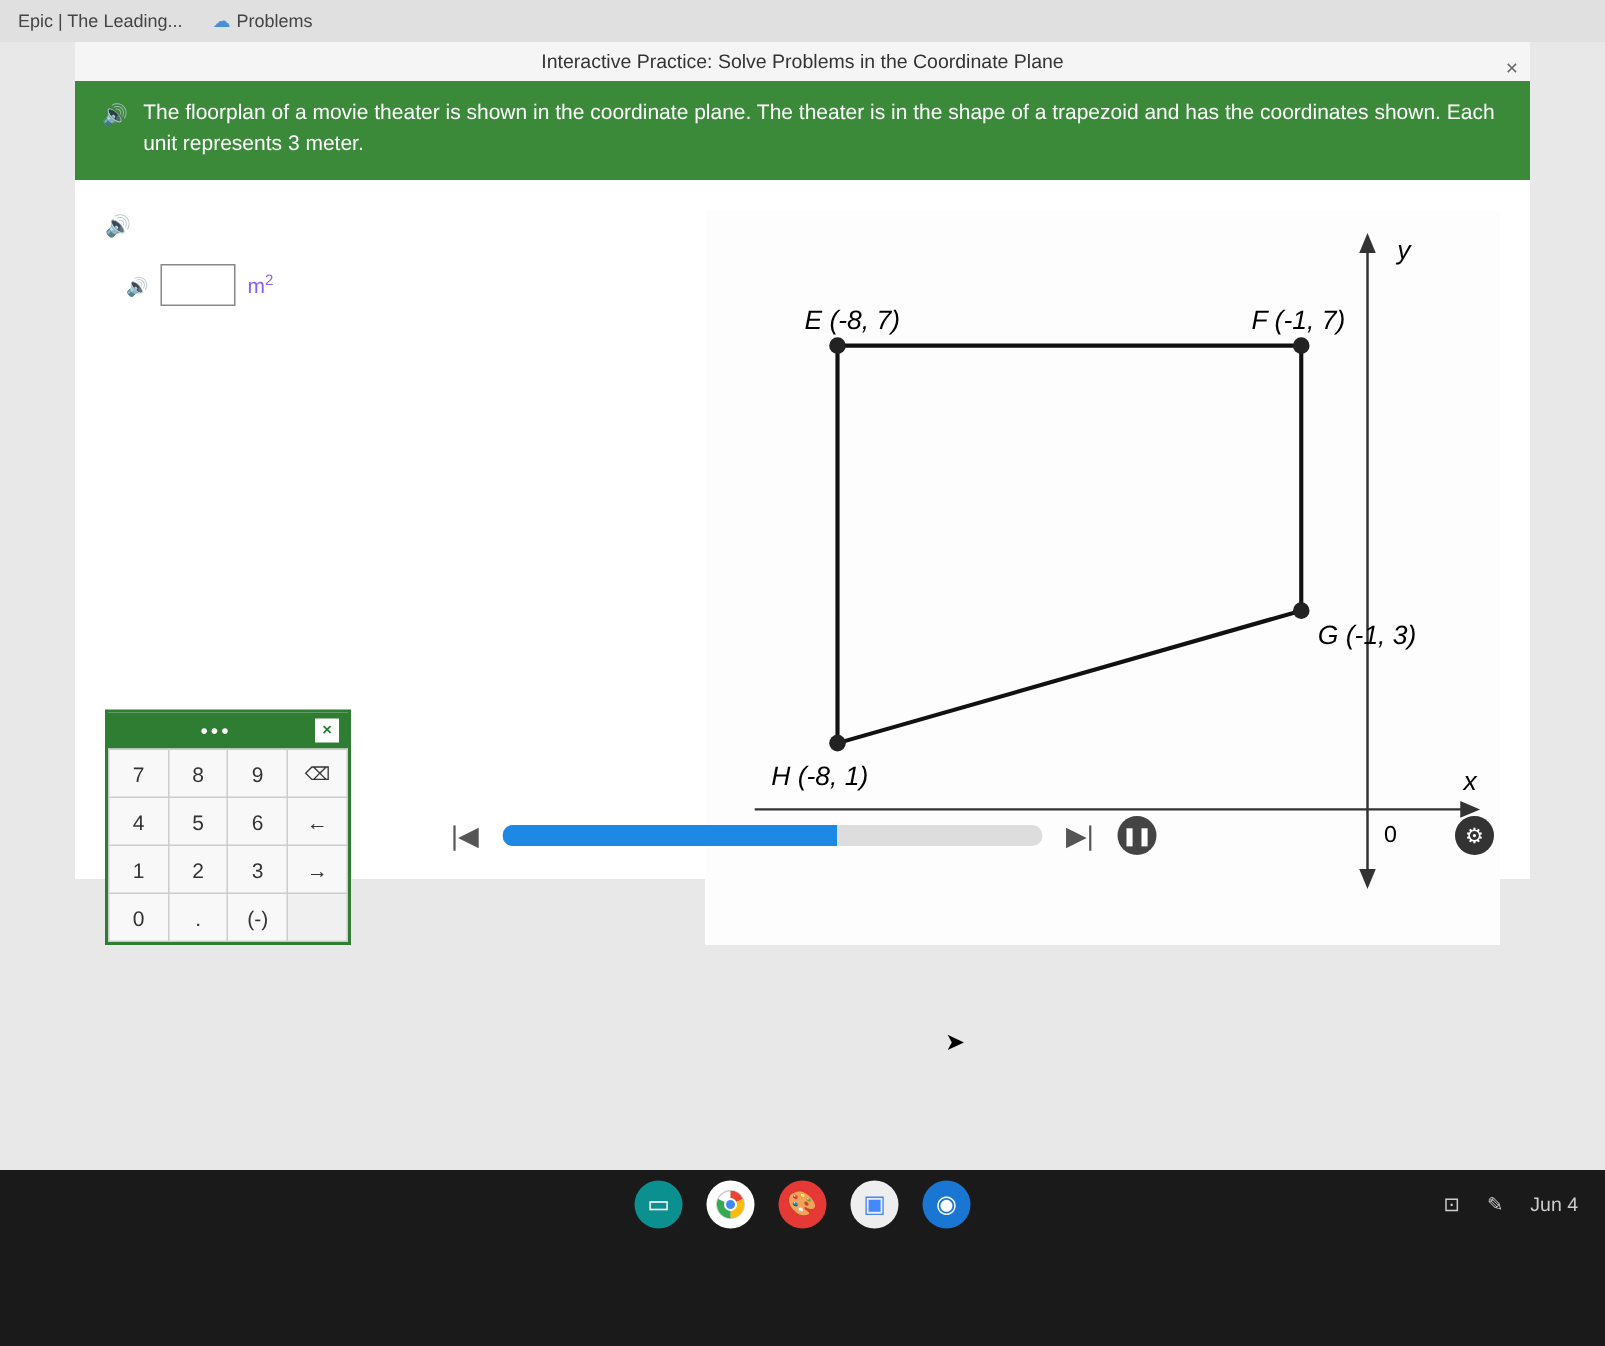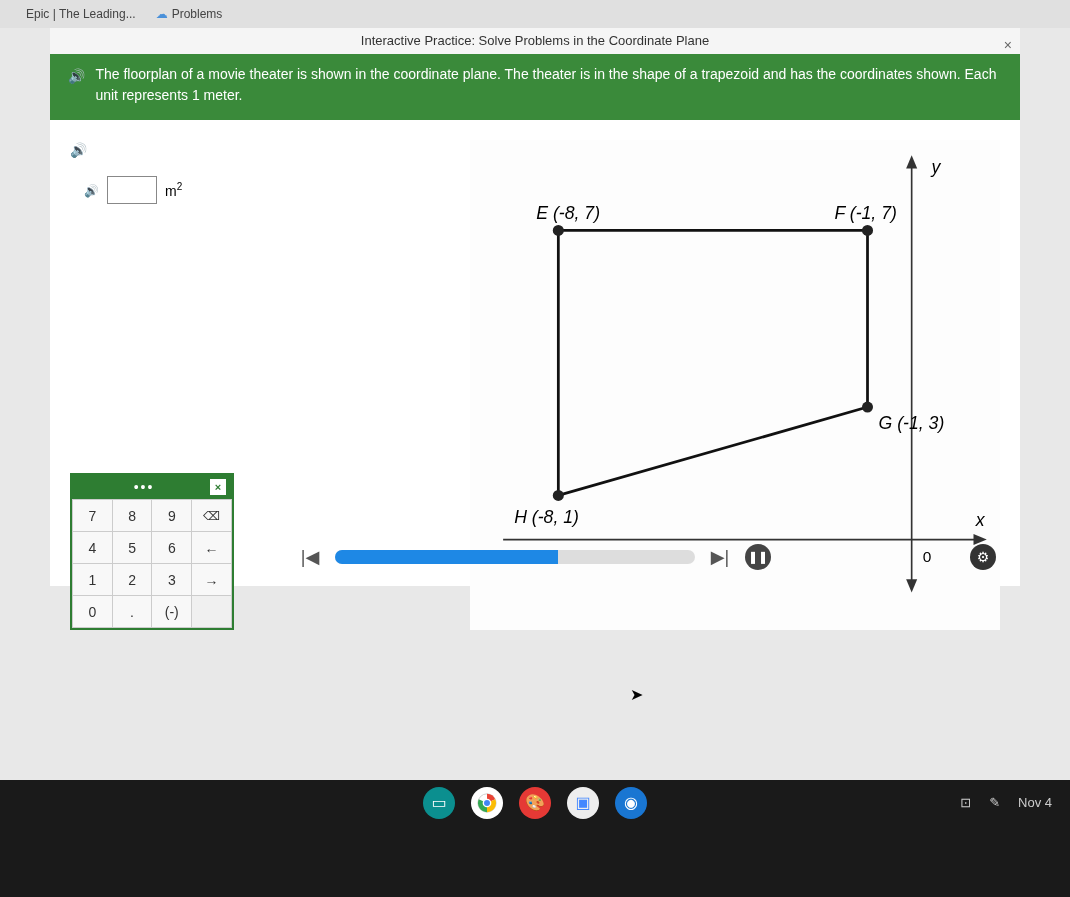--- a/index.html
+++ b/index.html
@@ -27,21 +27,21 @@
     justify-content: space-between;
   }
   .addr { flex: 1; }
   .browser-icons { display:flex; gap:12px; align-items:center; }
   .browser-icons span { font-size:14px; }
   .bookmarks {
     height: 28px;
     background: #e0e0e0;
     display: flex;
     align-items: center;
-    padding: 0 26px;
+    padding: 0 12px;
     font-size: 12px;
     color: #444;
     gap: 20px;
   }
   .bookmarks .bk { display:flex; align-items:center; gap:4px; }
   .cloud-icon { color:#4a90d9; }
   .content-wrap {
     margin: 0 50px;
     background: #fff;
     height: 558px;
@@ -93,21 +93,21 @@
     display:flex; gap:8px; align-items:center;
   }
   .answer-row { display:flex; align-items:center; gap:8px; margin-left:14px;}
   .answer-box {
     width: 50px; height: 28px;
     border: 1px solid #888;
     background:#fff;
     font-size:14px;
     text-align:center;
   }
-  .unit { font-size:14px; color:#000000;text-align:right; }
+  .unit { font-size:14px; color:#8b5cf6;text-align:right; }
   .unit sup { font-size:10px; }
   .keypad {
     position:absolute;
     bottom: 0; left: 0;
     width: 164px;
     border: 2px solid #2e7d32;
     background:#fff;
     font-size:14px;
   }
   .keypad-header {
@@ -225,21 +225,21 @@
     </div>
   </div>
 
   <div class="content-wrap">
     <div class="title-bar">
       <span>Interactive Practice: Solve Problems in the Coordinate Plane</span>
       <span class="close-x">×</span>
     </div>
     <div class="green-bar">
       <span class="sound-icon">🔊</span>
-      <span>The floorplan of a movie theater is shown in the coordinate plane. The theater is in the shape of a trapezoid and has the coordinates shown. Each unit represents 1 meter.</span>
+      <span>The floorplan of a movie theater is shown in the coordinate plane. The theater is in the shape of a trapezoid and has the coordinates shown. Each unit represents 3 meter.</span>
     </div>
 
     <div class="main-area">
       <div class="left-col">
         <div class="question">
           <span class="sound-icon" style="color:#555">🔊</span>
         </div>
         <div class="answer-row">
           <span class="sound-icon" style="color:#555;font-size:12px">🔊</span>
           <input class="answer-box" value="" style="">
@@ -335,15 +335,15 @@
         <path d="M12 22 A10 10 0 0 1 3 8 L12 12" fill="#34a853"></path>
         <circle cx="12" cy="12" r="4" fill="#4285f4" stroke="#fff" stroke-width="1.5"></circle>
       </svg>
   </div>
   <div class="app" style="background:#e53935">🎨</div>
   <div class="app" style="background:#eee;color:#48f">▣</div>
   <div class="app" style="background:#1976d2">◉</div>
   <div class="taskbar-right">
     <span>⊡</span>
     <span>✎</span>
-    <span>Nov 4</span>
+    <span>Jun 4</span>
   </div>
 </div>
 
 </body></html>

